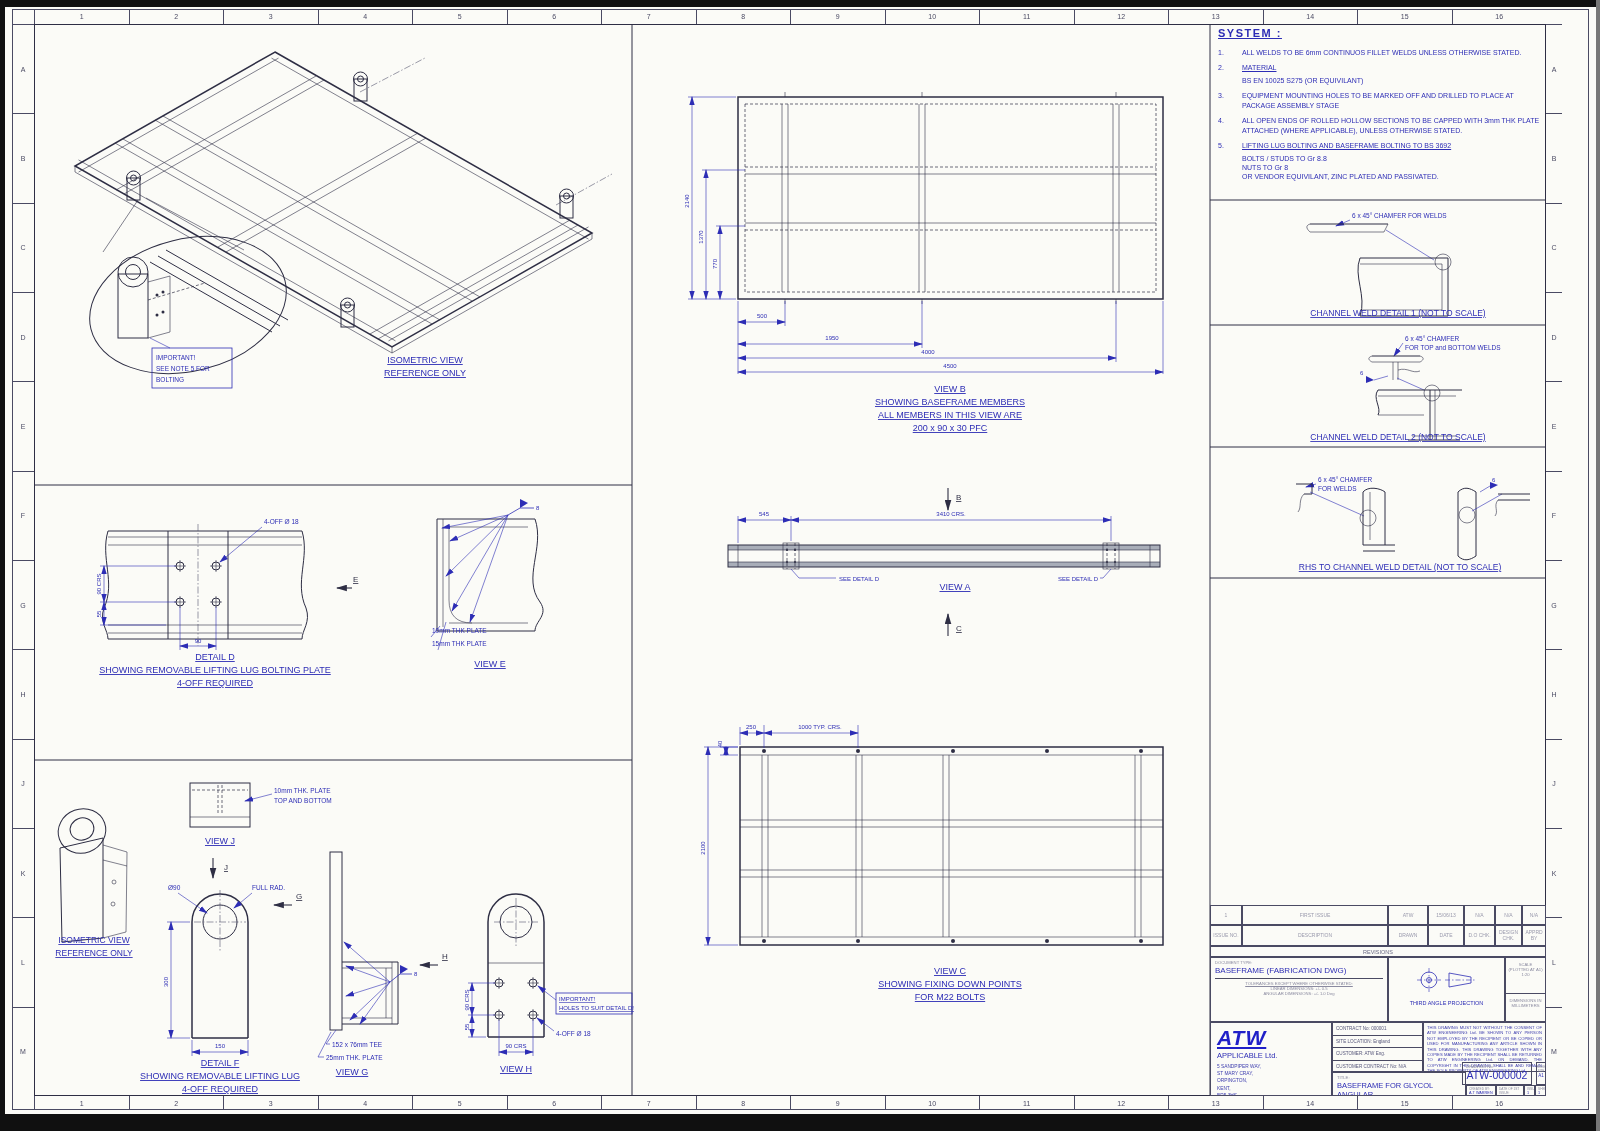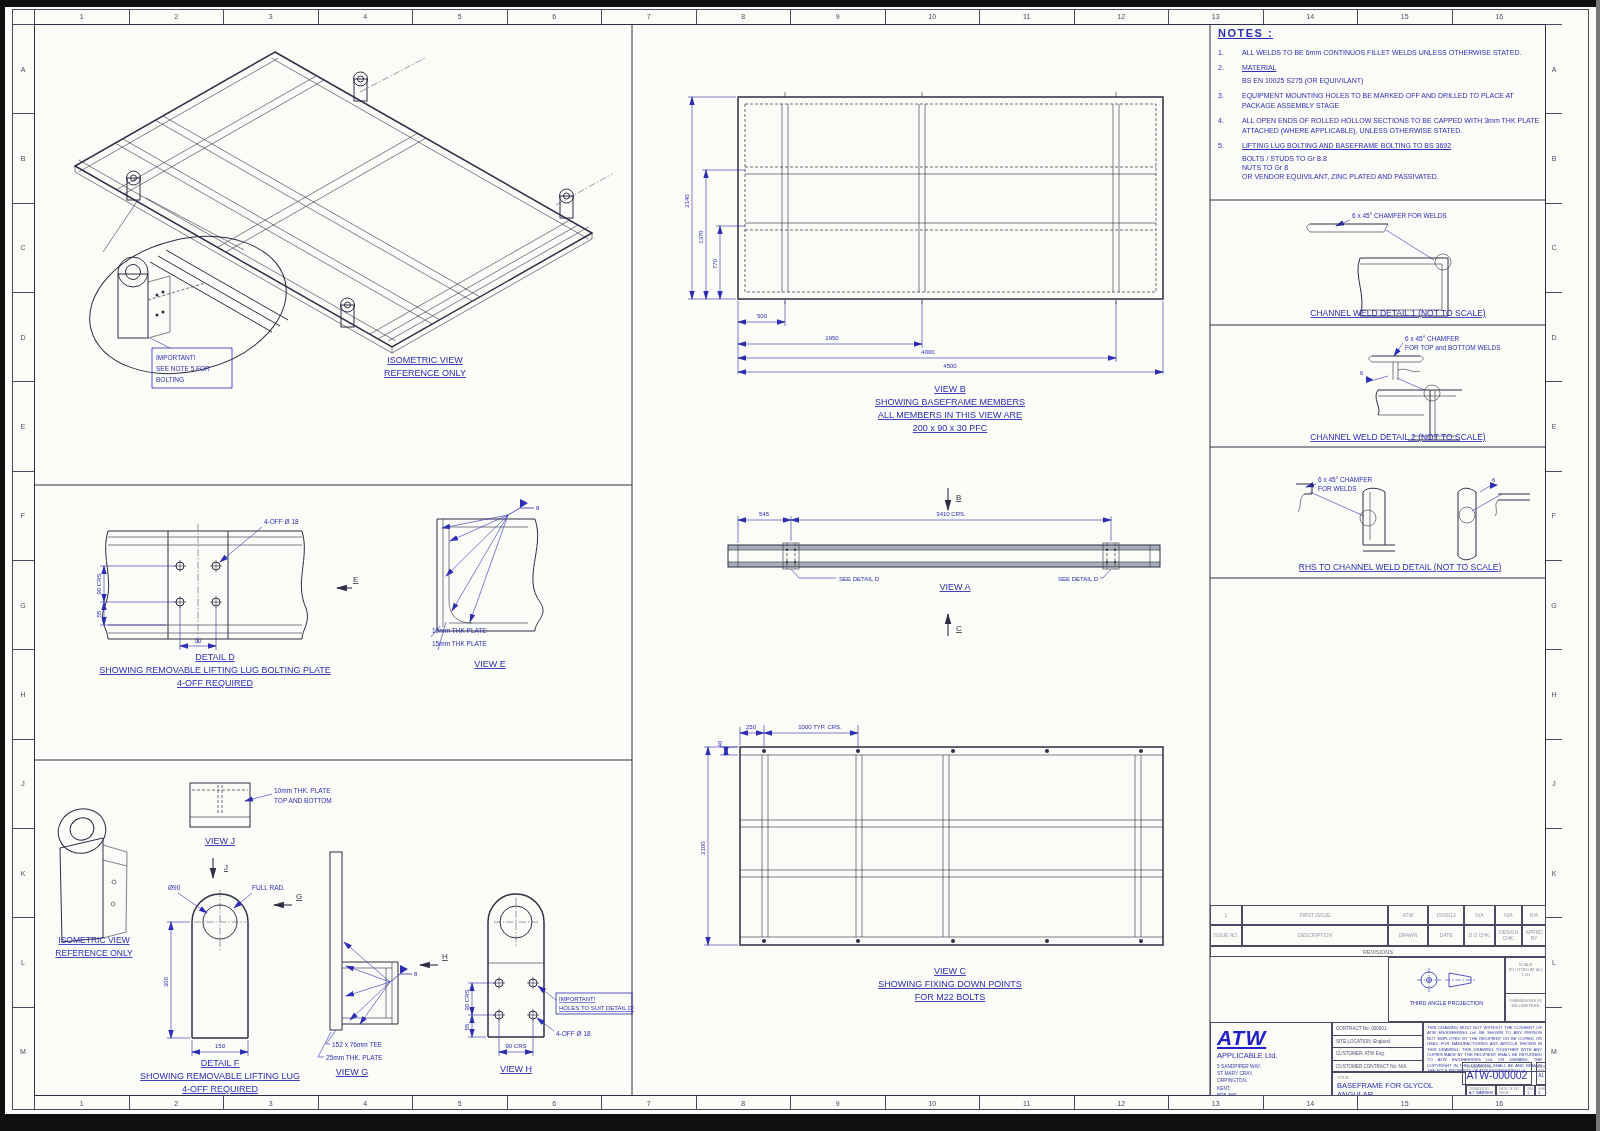--- a/index.html
+++ b/index.html
@@ -632,21 +632,21 @@
         </g>
       <path class="k6" d="M1498,500 C1493,506 1499,511 1495,516"></path>
       <line class="b6" x1="1490" y1="486" x2="1480" y2="492"></line>
       <path d="M1490,486 L1498,482 L1498,489 Z" fill="#2d2db5" transform="rotate(180 1494 485.5)"></path>
       <text class="t6" x="1492" y="482">6</text>
       <text class="cap" style="font-size:8.5px" x="1400" y="570">RHS TO CHANNEL WELD DETAIL (NOT TO SCALE)</text>
     </g>
   </svg>
 
   <div class="notes">
-    <div class="nt">NOTES :</div>
+    <div class="nt">SYSTEM :</div>
     <div class="nrow">
         <span class="nnum">1.</span>
         <span>ALL WELDS TO BE 6mm CONTINUOS FILLET WELDS UNLESS OTHERWISE STATED.</span>
       </div>
     <div class="nrow">
         <span class="nnum">2.</span>
         <span class="u">MATERIAL</span>
       </div>
     <div class="nsub">BS EN 10025 S275 (OR EQUIVILANT)</div>
     <div class="nrow">
@@ -679,20 +679,29 @@
     <div class="cell cc rev1" style="left:312px;top:0;width:24px;height:20px">N/A</div>
     <div class="cell cc rev2" style="left:0;top:20px;width:32px;height:21px">ISSUE NO.</div>
     <div class="cell cc rev2" style="left:32px;top:20px;width:146px;height:21px">DESCRIPTION</div>
     <div class="cell cc rev2" style="left:178px;top:20px;width:40px;height:21px">DRAWN</div>
     <div class="cell cc rev2" style="left:218px;top:20px;width:36px;height:21px">DATE</div>
     <div class="cell cc rev2" style="left:254px;top:20px;width:31px;height:21px">D.O CHK.</div>
     <div class="cell cc rev2" style="left:285px;top:20px;width:27px;height:21px">DESIGN CHK.</div>
     <div class="cell cc rev2" style="left:312px;top:20px;width:24px;height:21px">APPRD BY</div>
     <div class="cell cc" style="left:0;top:41px;width:336px;height:11px;font-size:5.5px;color:#6a6a85">REVISIONS</div>
 
+    <div class="cell" style="left:0;top:52px;width:178px;height:65px;padding:2px 4px">
+      <div class="lbl">DOCUMENT TYPE:</div>
+      <div style="font-size:8px;margin:1px 0 3px">BASEFRAME (FABRICATION DWG)</div>
+      <div style="border-top:1px solid #4a4a63;padding-top:2px;text-align:center">
+        <div class="lbl u">TOLERANCES EXCEPT WHERE OTHERWISE STATED:</div>
+        <div class="lbl">LINEAR DIMENSIONS: +/- 0.5</div>
+        <div class="lbl">ANGULAR DIMENSIONS: +/- 1.0 Deg</div>
+      </div>
+    </div>
     <div class="cell" style="left:178px;top:52px;width:117px;height:65px">
       <svg width="60" height="28" viewBox="0 0 60 28" style="display:block;margin:8px auto 0">
         <circle cx="12" cy="14" r="8" class="b"></circle>
           <circle cx="12" cy="14" r="2.5" class="b"></circle>
         <path class="b6" d="M12,2 V26 M0,14 H24" stroke-dasharray="5 2 1.5 2"></path>
         <path class="b" d="M32,7 L54,11 L54,17 L32,21 Z"></path>
         <line class="b6" x1="28" y1="14" x2="58" y2="14" stroke-dasharray="5 2 1.5 2"></line>
       </svg>
       <div class="cc" style="font-size:5.5px;margin-top:6px">THIRD ANGLE PROJECTION</div>
     </div>

